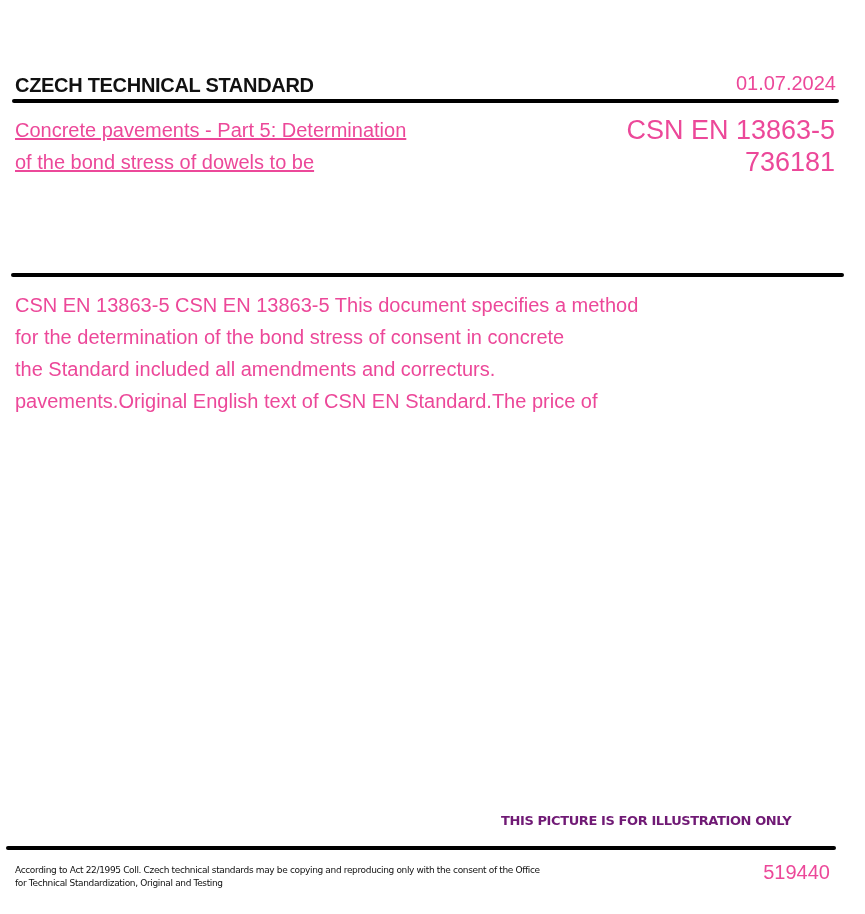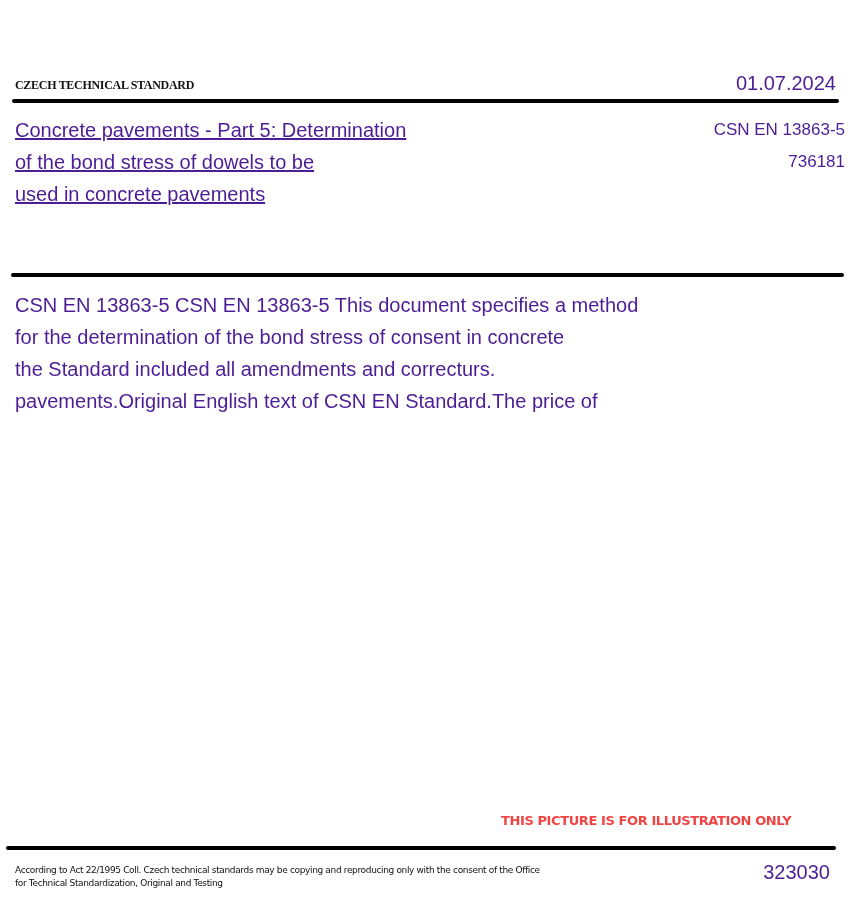--- a/index.html
+++ b/index.html
@@ -8,27 +8,27 @@
       background: #ffffff;
     }
     body {
       width: 865px;
       height: 914px;
       position: relative;
       overflow: hidden;
       font-family: "Liberation Sans", sans-serif;
     }
     .abs { position: absolute; }
-    .teal { color: #4c1d95; }
+    .teal { color: #ec4899; }
     .header-label {
       left: 15px;
       top: 75px;
-      font-family: Liberation Serif, serif;
+      font-family: Liberation Sans, sans-serif;
       font-weight: bold;
-      font-size: 12px;
+      font-size: 20px;
       letter-spacing: -0.3px;
       color: #111111;
       line-height: 20px;
     }
     .date {
       right: 29px;
       top: 71px;
       font-size: 20px;
       line-height: 24px;
       text-align: right;
@@ -43,42 +43,42 @@
 
     .title {
       left: 15px;
       top: 114px;
       width: 440px;
       font-size: 20px;
       line-height: 32px;
     }
     .title div { white-space: nowrap; text-decoration: underline; }
     .codes {
-      right: 20px;
+      right: 30px;
       top: 114px;
-      font-size: 17px;
+      font-size: 27px;
       line-height: 32px;
       text-align: right;
     }
     .desc {
       left: 15px;
       top: 289px;
       width: 720px;
       font-size: 20px;
       line-height: 32px;
     }
     .desc div { white-space: nowrap; }
     .illustration {
       left: 501px;
       top: 812px;
       font-family: "DejaVu Sans", sans-serif;
       font-weight: bold;
       font-size: 13px;
       letter-spacing: -0.4px;
-      color: #ef4444;
+      color: #701a75;
       line-height: 18px;
       white-space: nowrap;
     }
     .legal {
       left: 15px;
       top: 864px;
       font-family: "DejaVu Sans", sans-serif;
       font-size: 9px;
       letter-spacing: -0.35px;
       color: #111111;
@@ -96,21 +96,20 @@
 <body>
 
 <div class="abs header-label">CZECH TECHNICAL STANDARD</div>
 <div class="abs date teal">01.07.2024</div>
 
 <div class="abs rule rule-top"></div>
 
 <div class="abs title teal">
   <div>Concrete pavements - Part 5: Determination</div>
   <div>of the bond stress of dowels to be</div>
-  <div>used in concrete pavements</div>
 </div>
 
 <div class="abs codes teal">
   <div>CSN EN 13863-5</div>
   <div>736181</div>
 </div>
 
 <div class="abs rule rule-mid"></div>
 
 <div class="abs desc teal">
@@ -122,13 +121,13 @@
 
 <div class="abs illustration">THIS PICTURE IS FOR ILLUSTRATION ONLY</div>
 
 <div class="abs rule rule-bot"></div>
 
 <div class="abs legal">
   <div>According to Act 22/1995 Coll. Czech technical standards may be copying and reproducing only with the consent of the Office</div>
   <div>for Technical Standardization, Original and Testing</div>
 </div>
 
-<div class="abs docnum teal">323030</div>
+<div class="abs docnum teal">519440</div>
 
 </body></html>

